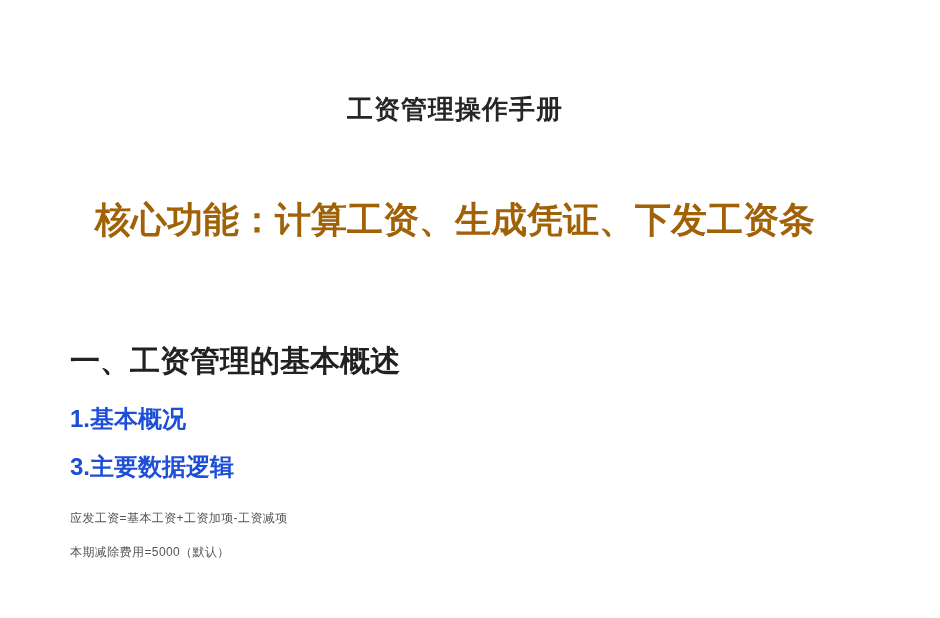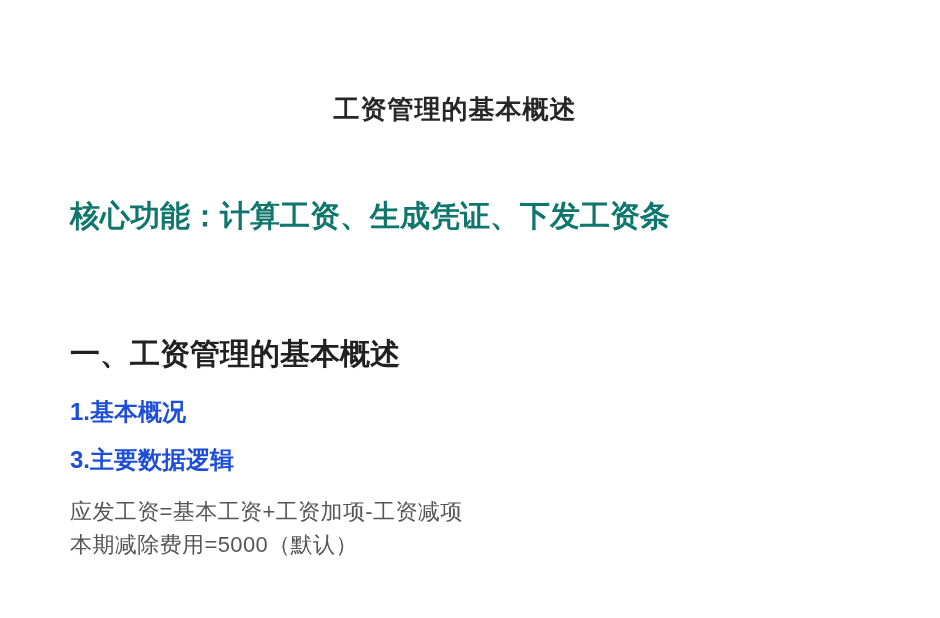--- a/index.html
+++ b/index.html
@@ -19,24 +19,25 @@
     margin-top: 94px;
     font-size: 26px;
     line-height: 1.2;
     font-weight: 700;
     text-align: center;
     color: #262626;
     letter-spacing: 1px;
   }
   .heading-core {
     margin-top: 73px;
-    font-size: 30px;
+    font-size: 36px;
     line-height: 1.2;
     font-weight: 700;
-    color: #0f766e;
+    color: #a16207;
+    text-align: center;
   }
   .heading-section {
     margin-top: 102px;
     font-size: 30px;
     line-height: 1.2;
     font-weight: 700;
     color: #212121;
   }
   .heading-sub {
     font-size: 24px;
@@ -48,34 +49,34 @@
   .heading-sub.second { margin-top: 19px; }
   .body-paragraph {
     margin-top: 18px;
     font-size: 18px;
     line-height: 34px;
     color: #555555;
     white-space: pre-line;
     letter-spacing: 0.6px;
   }
   .formula-line {
-    font-size: 22px;
+    font-size: 12px;
     line-height: 21.6px;
     color: #555555;
     letter-spacing: 0.4px;
   }
   .formula-line.first { margin-top: 26px; }
   .formula-line.second { margin-top: 12px; }
 </style>
 </head>
 <body>
 
 <div class="page">
 
-  <h1 class="doc-title">工资管理的基本概述</h1>
+  <h1 class="doc-title">工资管理操作手册</h1>
 
   <h2 class="heading-core">核心功能：计算工资、生成凭证、下发工资条</h2>
 
   <h2 class="heading-section">一、工资管理的基本概述</h2>
 
   <h3 class="heading-sub first">1.基本概况</h3>
 
 
   <h3 class="heading-sub second">3.主要数据逻辑</h3>
 

